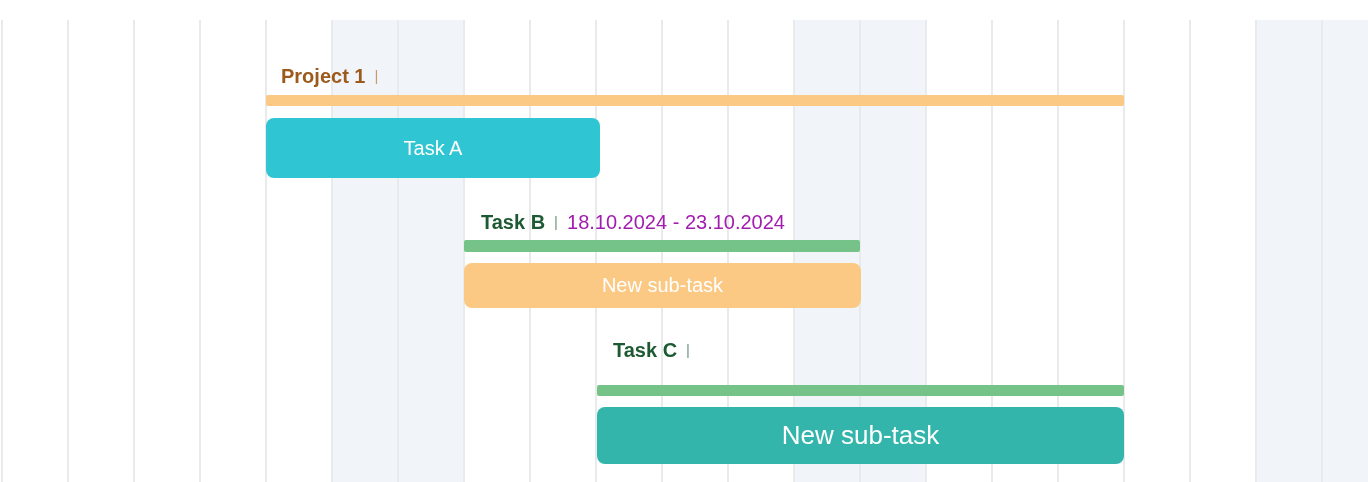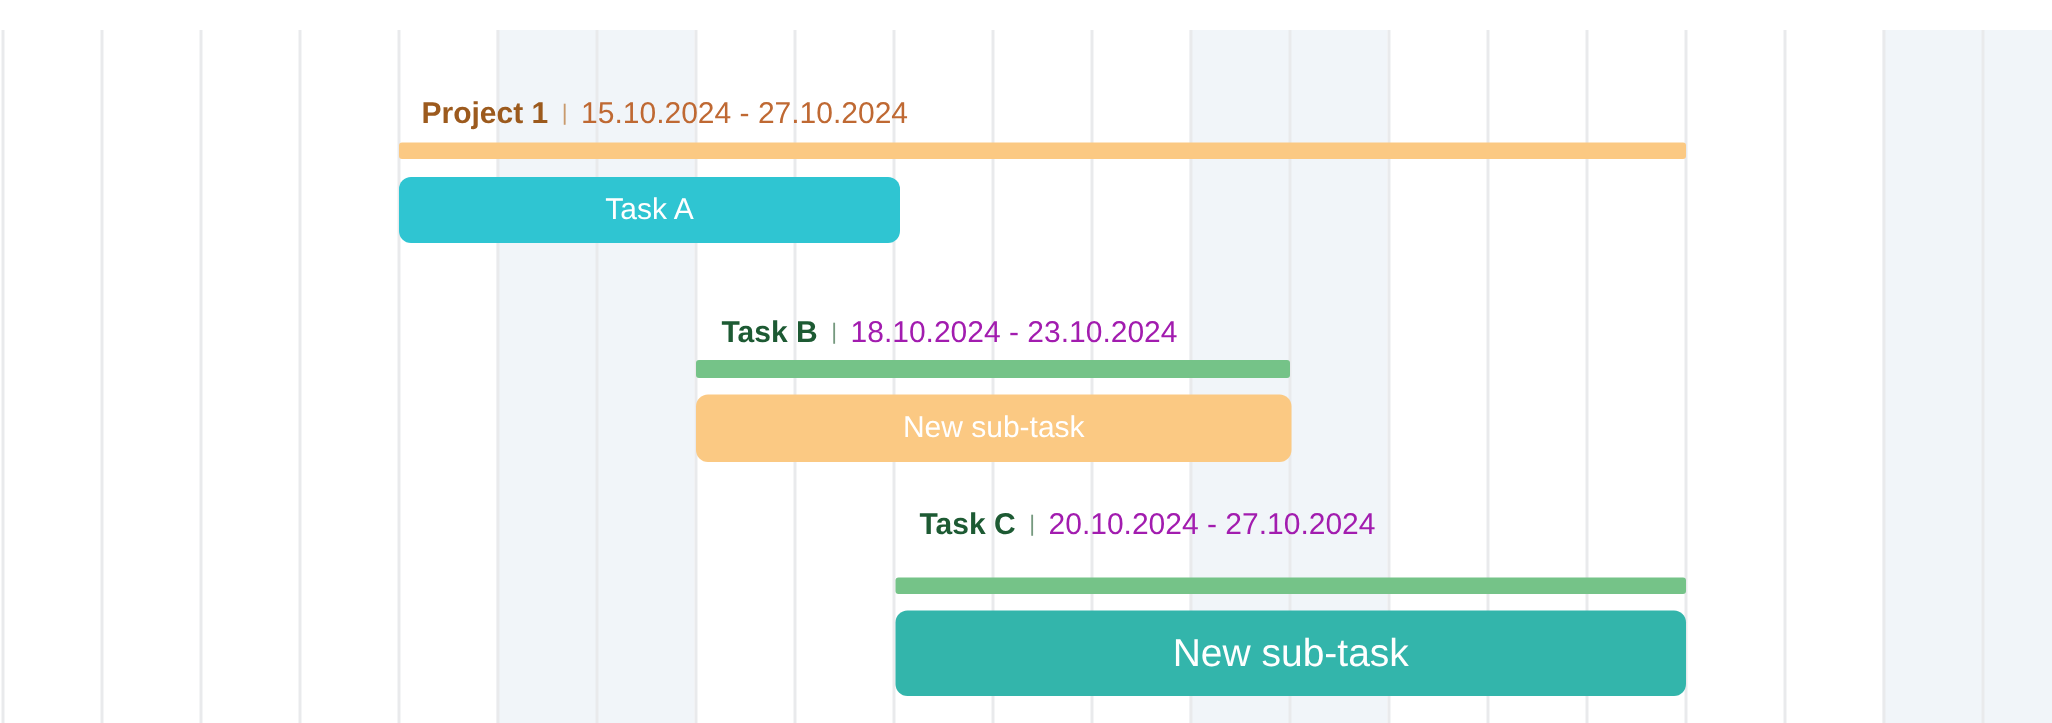--- a/index.html
+++ b/index.html
@@ -89,43 +89,41 @@
   <div class="shade" style="left:793px; width:132px;"></div>
   <div class="shade" style="left:1255px; width:113px;"></div>
 
   <div class="gridlines"></div>
 
   <div class="layer">
 
     <div class="row-label project-label" style="left:281px; top:43px;">
       <span class="name">Project 1</span>
       <span class="sep">|</span>
-      <span class="dates">15.10.2024 - 27.10.2024</span>
     </div>
     <div class="bar-thin orange" style="left:266px; top:75px; width:858px; height:11px;"></div>
 
-    <div class="bar-task cyan" style="left:266px; top:98px; width:334px; height:44px;">
+    <div class="bar-task cyan" style="left:266px; top:98px; width:334px; height:60px;">
       <span>Task A</span>
     </div>
 
     <div class="row-label green-label" style="left:481px; top:189px;">
       <span class="name">Task B</span>
       <span class="sep">|</span>
       <span class="dates">18.10.2024 - 23.10.2024</span>
     </div>
     <div class="bar-thin green" style="left:464px; top:220px; width:396px; height:12px;"></div>
 
     <div class="bar-task orange" style="left:464px; top:243px; width:397px; height:45px;">
       <span>New sub-task</span>
     </div>
 
     <div class="row-label green-label" style="left:613px; top:317px;">
       <span class="name">Task C</span>
       <span class="sep">|</span>
-      <span class="dates">20.10.2024 - 27.10.2024</span>
     </div>
     <div class="bar-thin green" style="left:597px; top:365px; width:527px; height:11px;"></div>
 
     <div class="bar-task teal" style="left:597px; top:387px; width:527px; height:57px;">
       <span>New sub-task</span>
     </div>
 
   </div>
 </div>
 

